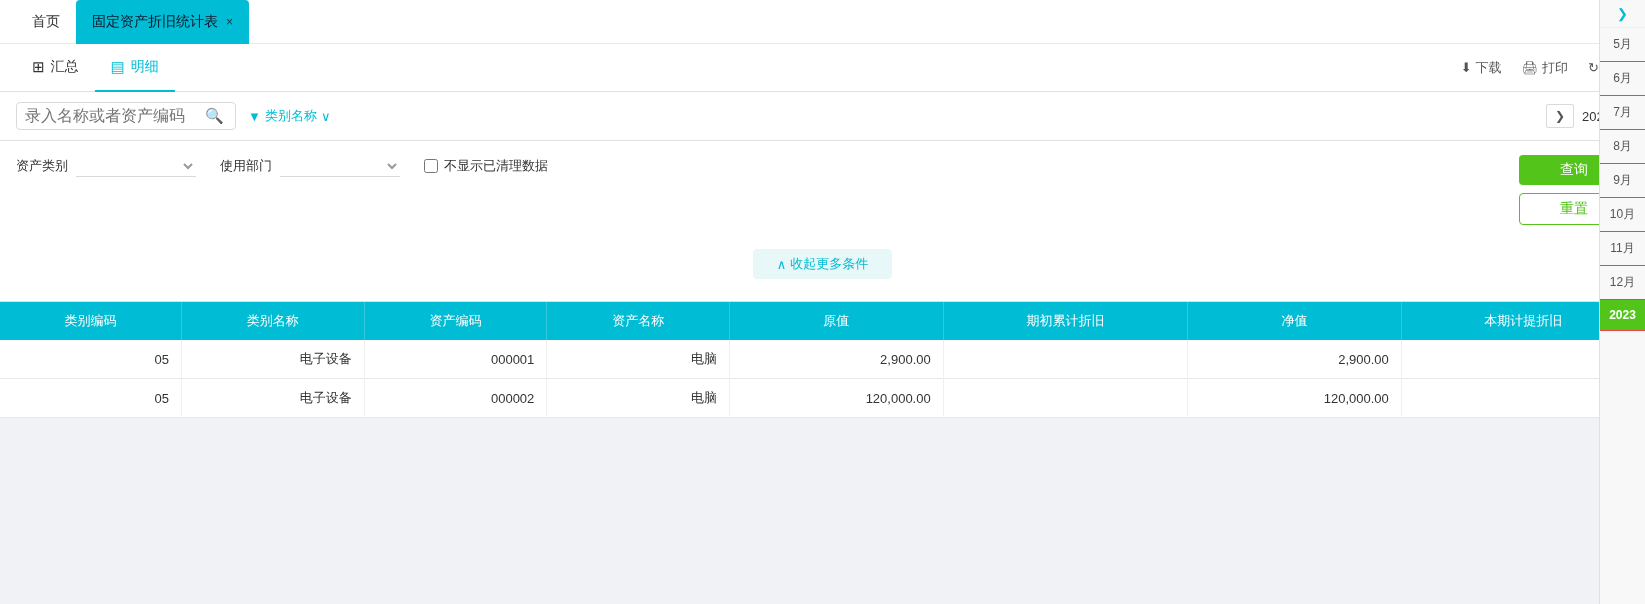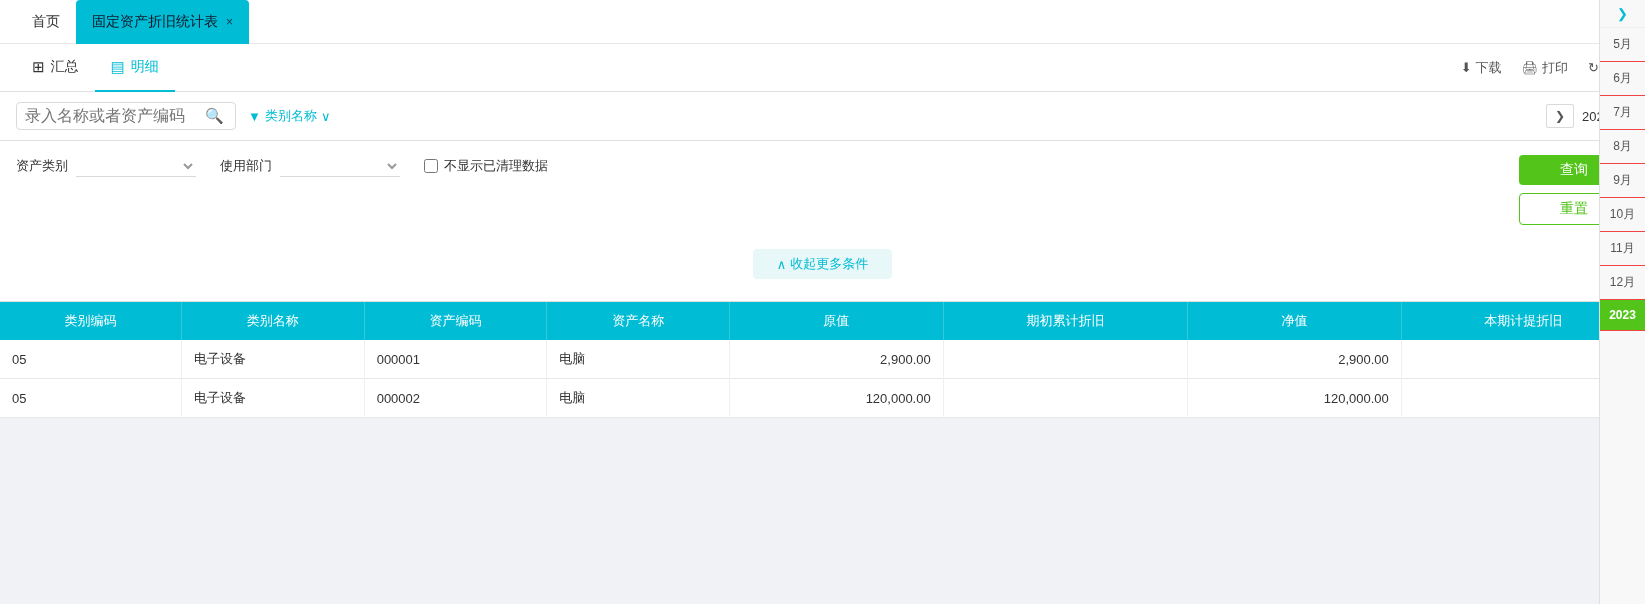--- a/index.html
+++ b/index.html
@@ -261,21 +261,21 @@
     }
     thead th:last-child { border-right: none; font-family: Liberation Mono, monospace; }
     tbody tr {
       border-bottom: 1px solid #e8e8e8;
       background: #fff;
     }
     tbody td {
       padding: 10px 12px;
       font-size: 13px;
       color: #333;
-      text-align: left;
+      text-align: right;
       border-right: 1px solid #f0f0f0;
     }
     tbody td.num { text-align: right; }
     .total-row {
       background: #e8f8fa !important;
     }
     .total-row td { font-weight: 500; }
     .total-icon {
       display: inline-block;
       background: #00bcd4;

